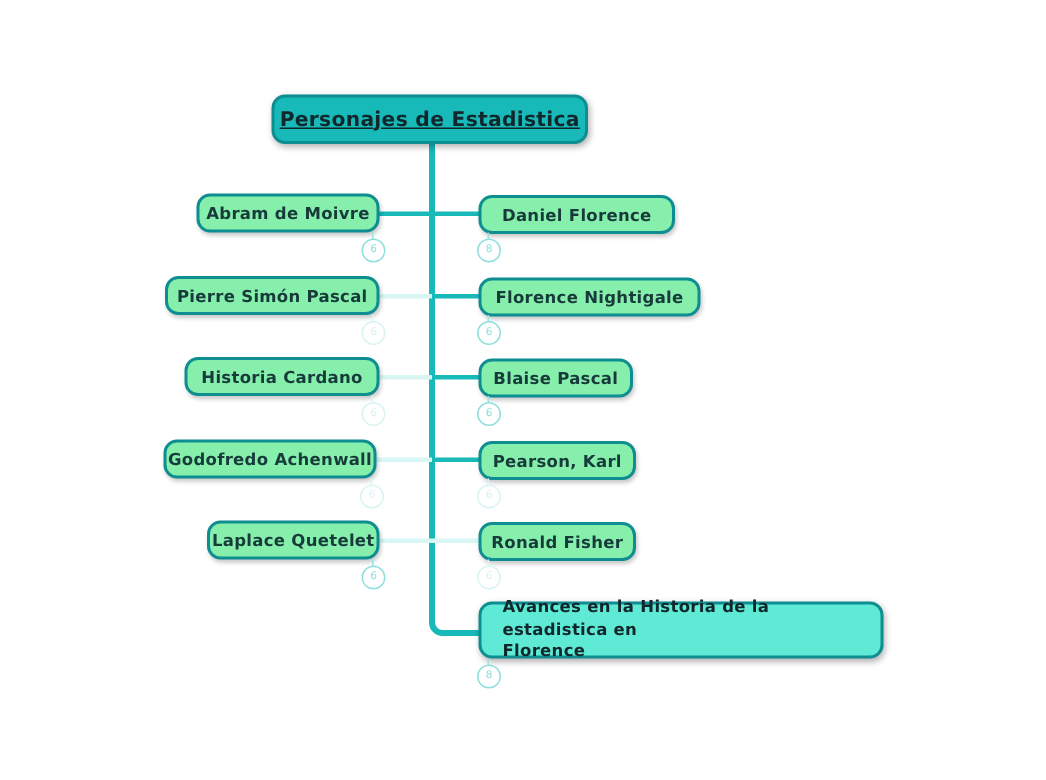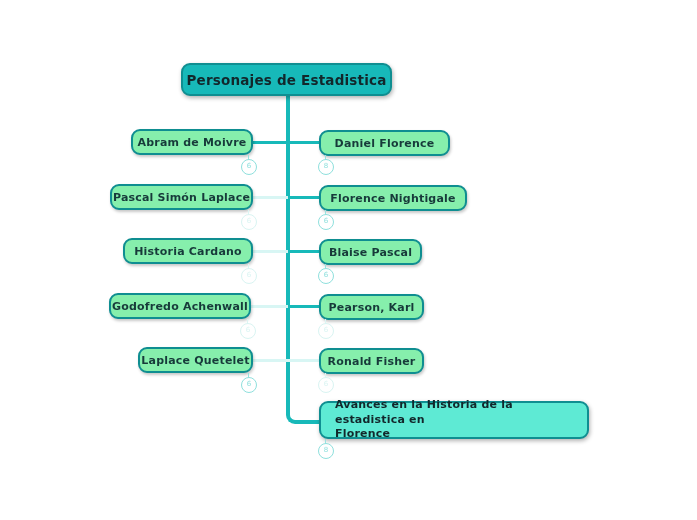--- a/index.html
+++ b/index.html
@@ -119,32 +119,32 @@
   <div class="line faded" style="left:252px; top:250px; width:36px; height:3px;"></div>
   <div class="line faded" style="left:250px; top:305px; width:38px; height:3px;"></div>
   <div class="line faded" style="left:252px; top:359px; width:36px; height:3px;"></div>
 
   <div class="line" style="left:288px; top:141px; width:32px; height:3px;"></div>
   <div class="line" style="left:288px; top:196px; width:32px; height:3px;"></div>
   <div class="line" style="left:288px; top:250px; width:32px; height:3px;"></div>
   <div class="line" style="left:288px; top:305px; width:32px; height:3px;"></div>
   <div class="line faded" style="left:288px; top:359px; width:32px; height:3px;"></div>
 
-  <div class="node root" style="left:181px; top:63px; width:211px; height:33px;">
+  <div class="node root" style="left:181px; top:63px; width:211px; height:33px;text-decoration:underline;">
     <span>Personajes de Estadistica</span>
   </div>
 
   <div class="node leaf" style="left:131px; top:129px; width:122px; height:26px;">
     <span>Abram de Moivre</span>
   </div>
   <div class="badge-stem" style="left:248px; top:155px;"></div>
   <div class="badge" style="left:241px; top:159px;">6</div>
 
   <div class="node leaf" style="left:110px; top:184px; width:143px; height:26px;">
-    <span>Pascal Simón Laplace</span>
+    <span>Pierre Simón Pascal</span>
   </div>
   <div class="badge-stem dim" style="left:248px; top:210px;"></div>
   <div class="badge dim" style="left:241px; top:214px;">6</div>
 
   <div class="node leaf" style="left:123px; top:238px; width:130px; height:26px;">
     <span>Historia Cardano</span>
   </div>
   <div class="badge-stem dim" style="left:248px; top:264px;"></div>
   <div class="badge dim" style="left:241px; top:268px;">6</div>
 

